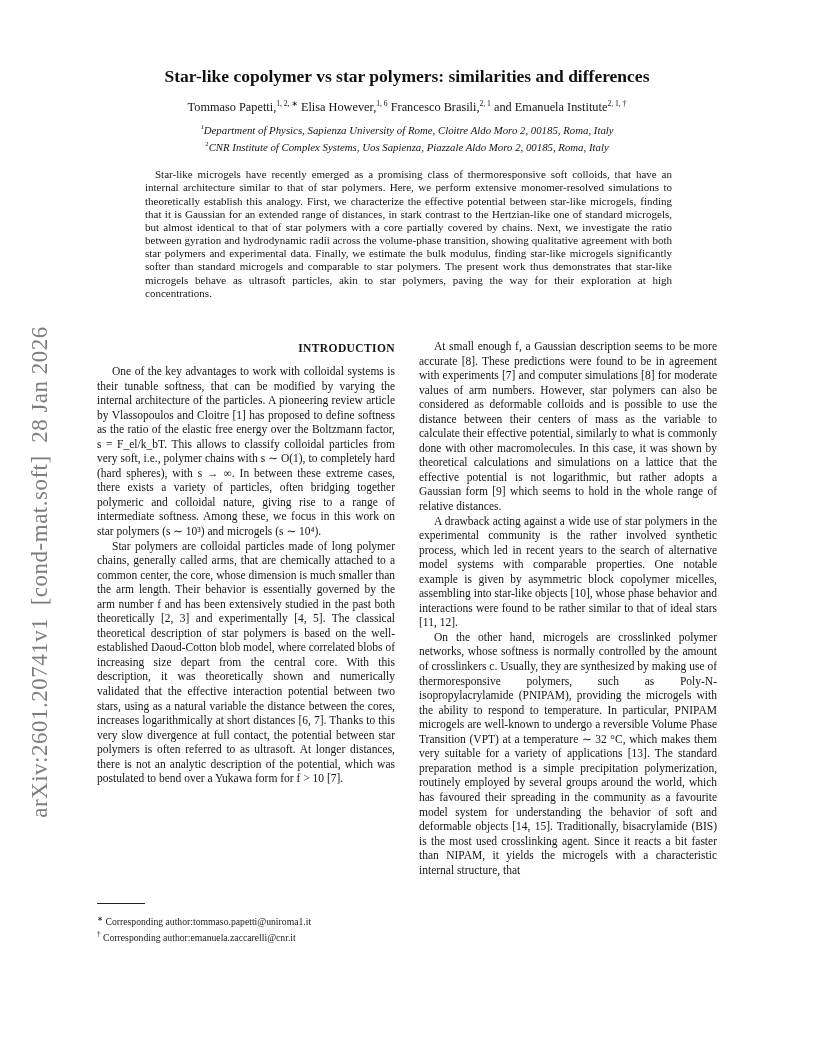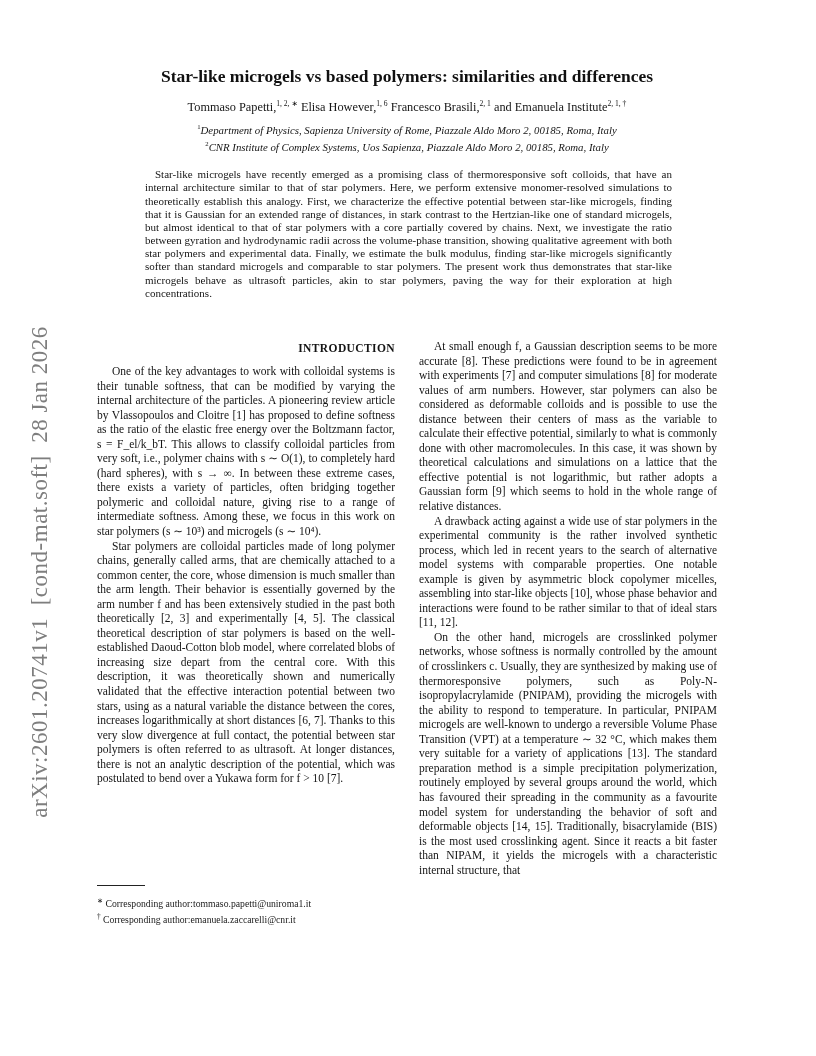--- a/index.html
+++ b/index.html
@@ -103,21 +103,21 @@
   .body-par {
     margin: 0;
     text-indent: 15px;
     text-align: justify;
     font-size: 11.5px;
     line-height: 14.55px;
     hyphens: auto;
   }
   .footnote-area {
     position: absolute;
-    top: 546px;
+    top: 564px;
     left: 0;
     width: 298px;
   }
   .footnote-rule {
     width: 48px;
     border-top: 1.2px solid #222222;
     margin-bottom: 9px;
   }
   .footnote {
     font-size: 9.7px;
@@ -134,31 +134,31 @@
 <body>
 
 <div class="page">
 
   <div class="banner-anchor">
     <span class="banner-text">arXiv:2601.20741v1  [cond-mat.soft]  28 Jan 2026</span>
   </div>
 
   <div class="content">
 
-    <div class="title">Star-like microgels vs based polymers: similarities and differences</div>
+    <div class="title">Star-like copolymer vs star polymers: similarities and differences</div>
 
     <div class="authors">
       <span><span>Tommaso Papetti,</span><sup>1, 2, ∗</sup></span>
       <span><span> Elisa However,</span><sup>1, 6</sup></span>
       <span><span> Francesco Brasili,</span><sup>2, 1</sup></span>
       <span><span> and Emanuela Institute</span><sup>2, 1, †</sup></span>
     </div>
 
     <div class="affils">
-      <div class="affil"><sup>1</sup><span>Department of Physics, Sapienza University of Rome, Piazzale Aldo Moro 2, 00185, Roma, Italy</span></div>
+      <div class="affil"><sup>1</sup><span>Department of Physics, Sapienza University of Rome, Cloitre Aldo Moro 2, 00185, Roma, Italy</span></div>
       <div class="affil"><sup>2</sup><span>CNR Institute of Complex Systems, Uos Sapienza, Piazzale Aldo Moro 2, 00185, Roma, Italy</span></div>
     </div>
 
     <div class="abstract">Star-like microgels have recently emerged as a promising class of thermoresponsive soft colloids, that have an internal architecture similar to that of star polymers. Here, we perform extensive monomer-resolved simulations to theoretically establish this analogy. First, we characterize the effective potential between star-like microgels, finding that it is Gaussian for an extended range of distances, in stark contrast to the Hertzian-like one of standard microgels, but almost identical to that of star polymers with a core partially covered by chains. Next, we investigate the ratio between gyration and hydrodynamic radii across the volume-phase transition, showing qualitative agreement with both star polymers and experimental data. Finally, we estimate the bulk modulus, finding star-like microgels significantly softer than standard microgels and comparable to star polymers. The present work thus demonstrates that star-like microgels behave as ultrasoft particles, akin to star polymers, paving the way for their exploration at high concentrations.</div>
 
     <div class="columns">
 
       <div class="col">
         <div class="col-body">
           <div class="section-heading">INTRODUCTION</div>

